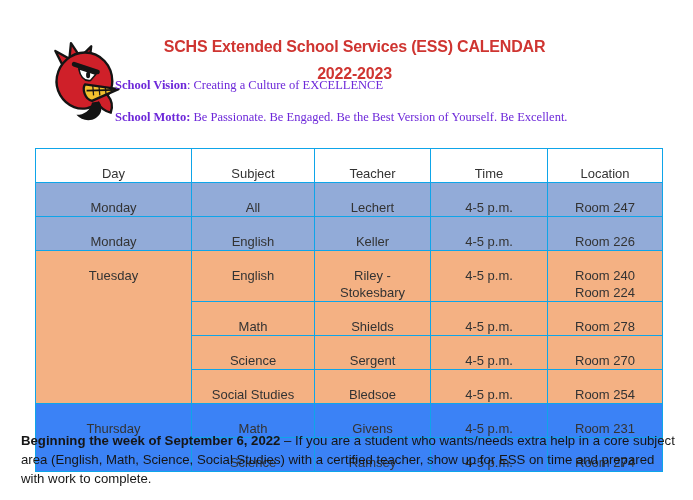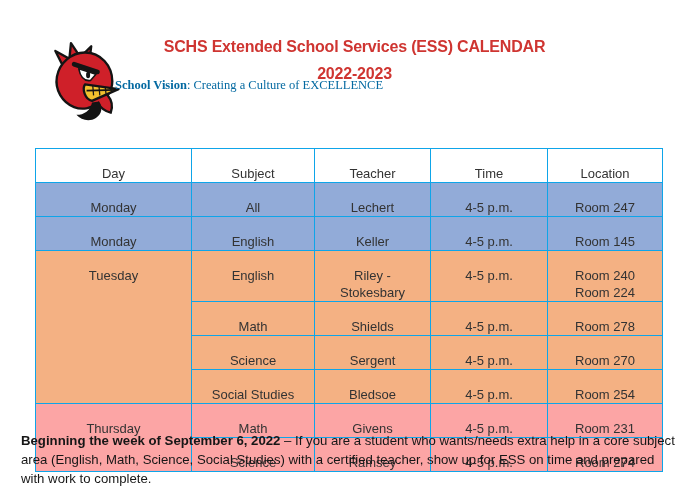--- a/index.html
+++ b/index.html
@@ -31,21 +31,21 @@
     color: #cf3531;
   }
   
   .info-block {
     position: absolute;
     left: 115px; top: 78px;
     width: 480px;
     font-family: "Liberation Serif", serif;
     font-size: 12.5px;
     line-height: 15.8px;
-    color: #0369a1;
+    color: #6d28d9;
   }
   .info-block b { font-weight: bold; }
   
   .ess-table {
     position: absolute;
     left: 35px; top: 148px;
     width: 627px;
     border-collapse: collapse;
     table-layout: fixed;
     font-size: 13px;
@@ -58,21 +58,21 @@
     padding-top: 16px;
     font-weight: normal;
     white-space: pre-line;
     line-height: 17px;
   }
   .ess-table tr.hdr   { height: 27px; background: #ffffff; }
   .ess-table tr.r     { height: 26px; }
   .ess-table tr.tall  { height: 50px; border-radius: 9px; }
   .ess-table .mon td  { background: #92abd8; }
   .ess-table .tue td  { background: #f4b183; }
-  .ess-table .thu td  { background: #fca5a5; margin-left: 45px; }
+  .ess-table .thu td  { background: #3b82f6; margin-left: 45px; }
   
   .footer-note {
     position: absolute;
     left: 21px; top: 431px;
     width: 658px;
     font-size: 13.2px;
     line-height: 19px;
     color: #161616;
   }
   .footer-note b { font-weight: bold; }
@@ -105,20 +105,21 @@
   </div>
 
   <div class="title-block">
     <div>SCHS Extended School Services (ESS) CALENDAR</div>
     <div>2022-2023</div>
   </div>
 
   <div class="info-block">
     <span><b>School Vision</b><span>: Creating a Culture of EXCELLENCE</span></span><br>
     <br>
+    <span><b>School Motto:</b><span> Be Passionate. Be Engaged. Be the Best Version of Yourself. Be Excellent.</span></span>
   </div>
 
   <table class="ess-table">
     <colgroup>
       <col style="width:156px">
         <col style="width:123px">
         <col style="width:116px">
       <col style="width:117px">
         <col style="width:115px">
     </colgroup>
@@ -135,21 +136,21 @@
       <td>All</td>
       <td>Lechert</td>
       <td>4-5 p.m.</td>
       <td>Room 247</td>
     </tr>
     <tr class="r mon">
       <td>Monday</td>
       <td>English</td>
       <td>Keller</td>
       <td>4-5 p.m.</td>
-      <td>Room 145</td>
+      <td>Room 226</td>
     </tr>
     <tr class="tall tue">
       <td rowspan="4">Tuesday</td>
       <td>English</td>
       <td>Riley -
 Stokesbary</td>
       <td>4-5 p.m.</td>
       <td>Room 240
 Room 224</td>
     </tr>

